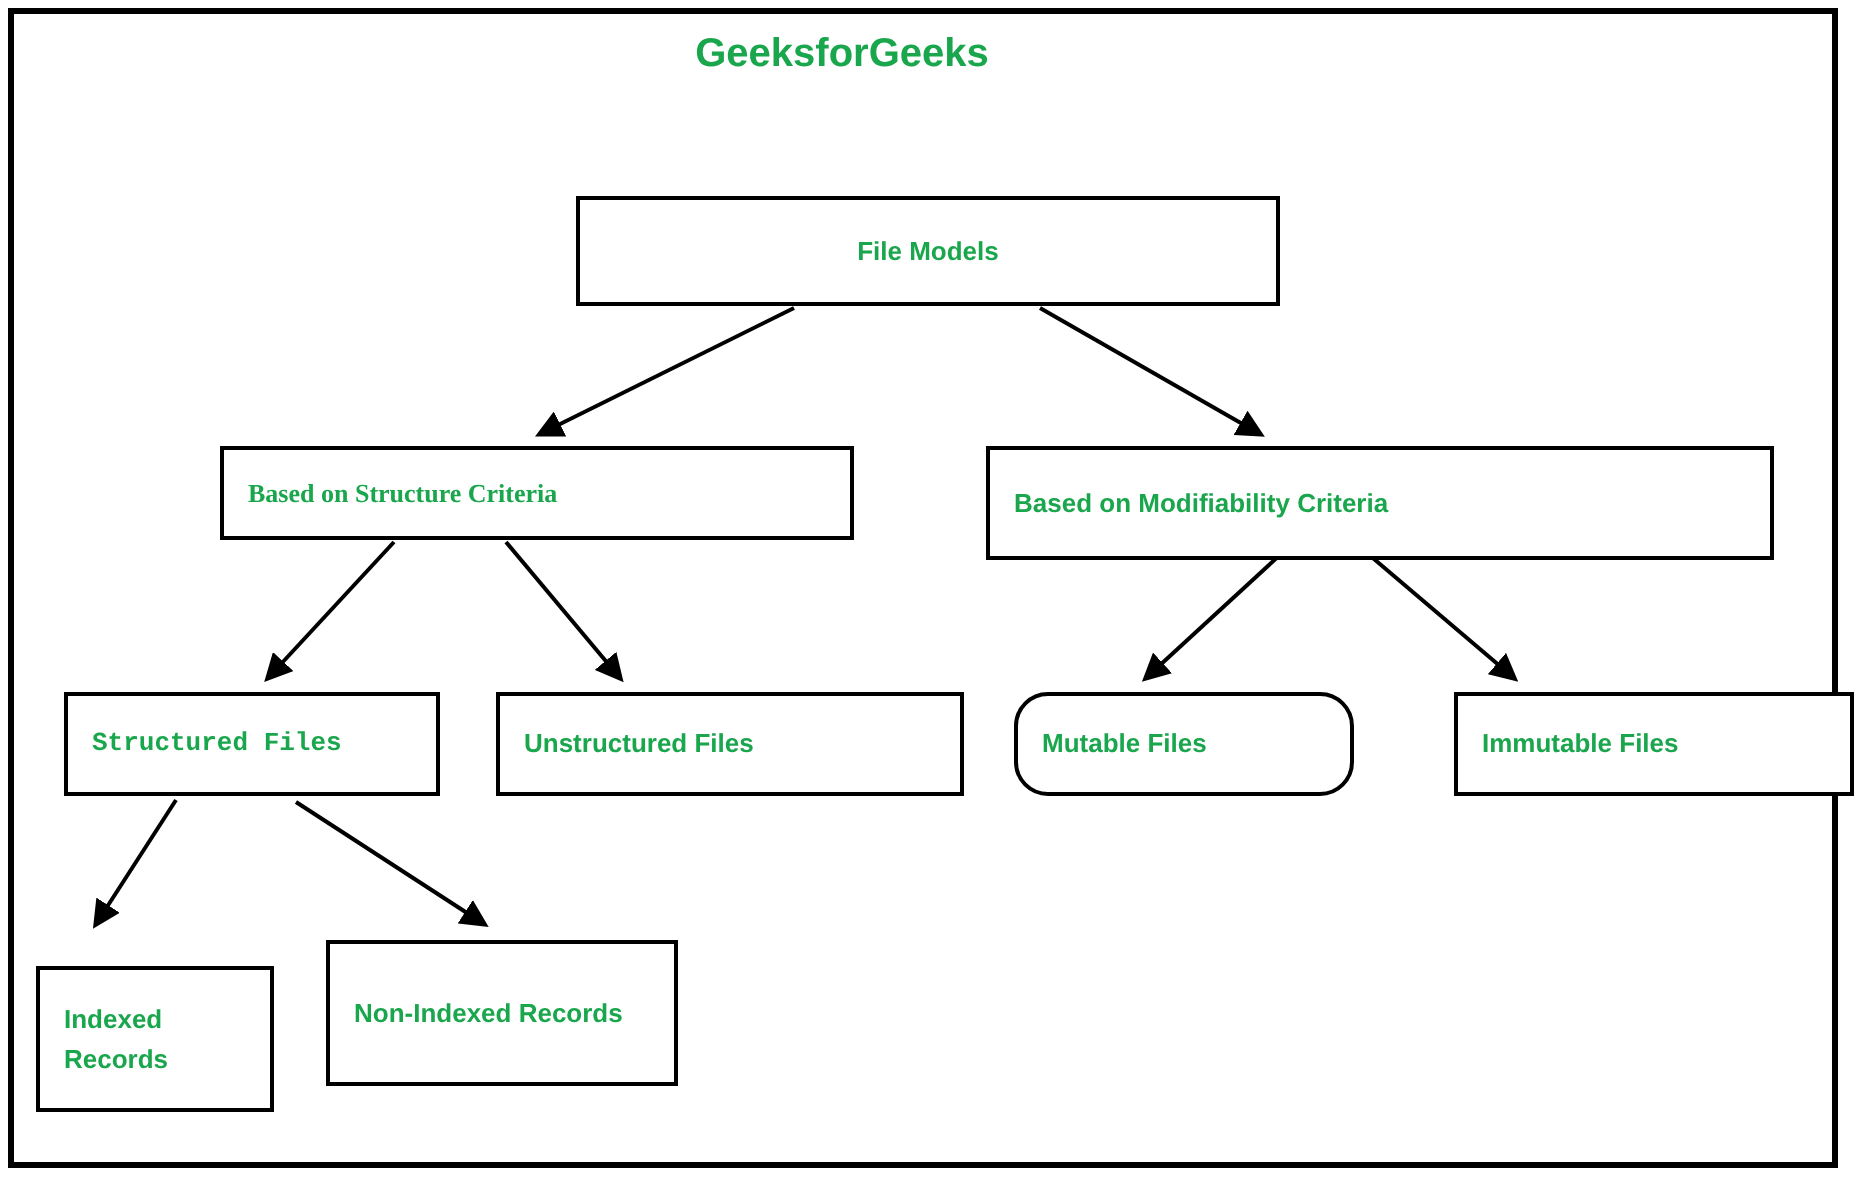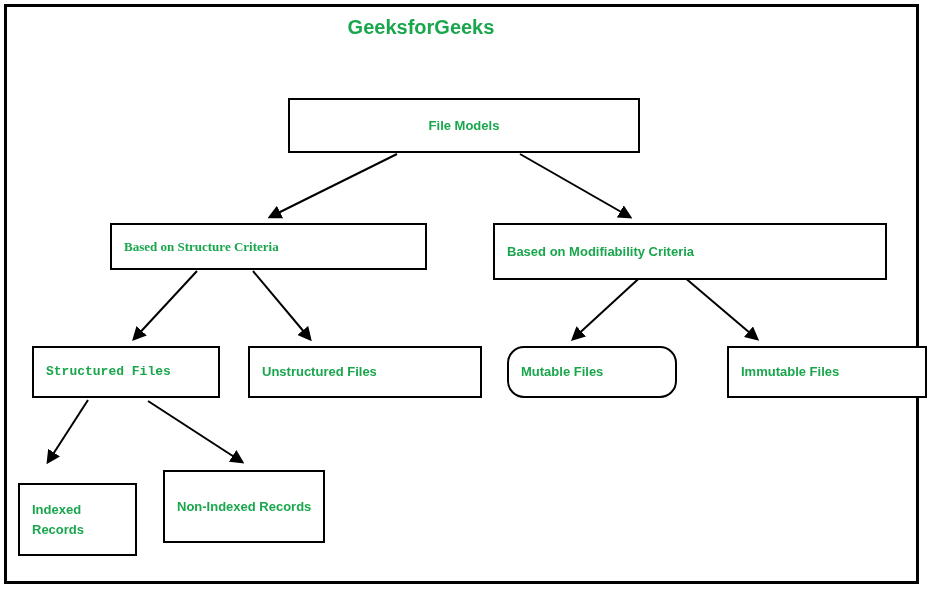--- a/index.html
+++ b/index.html
@@ -83,17 +83,17 @@
   </div>
 
   <div class="node" style="left:702px;top:346px;width:200px;height:52px;margin-left:25px;">
     <span>Immutable Files</span>
   </div>
 
   <div class="node" style="left:18px;top:483px;width:119px;height:73px;">
     <span>Indexed Records</span>
   </div>
 
-  <div class="node" style="left:163px;top:470px;width:162px;height:73px;">
+  <div class="node" style="left:163px;top:470px;width:176px;height:73px;">
     <span>Non-Indexed Records</span>
   </div>
 
 </div>
 
 </body></html>

